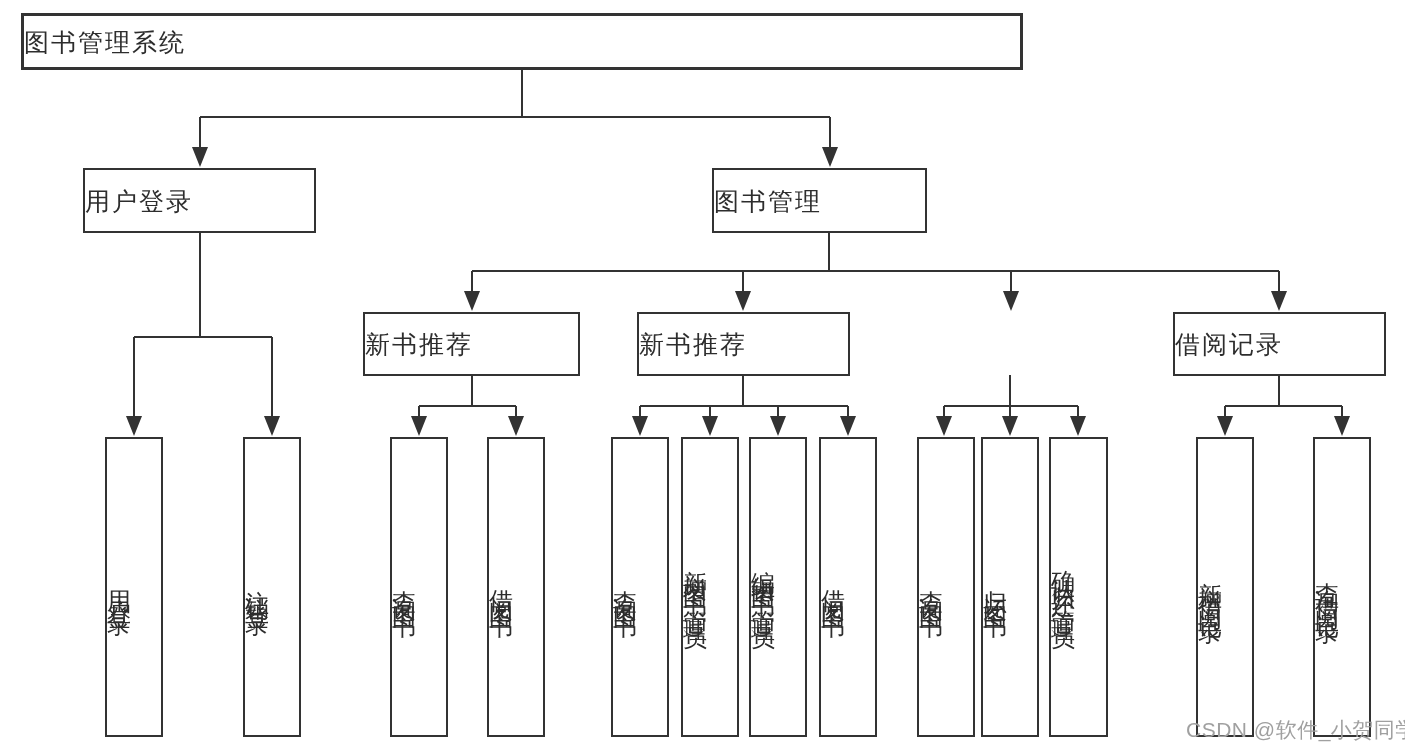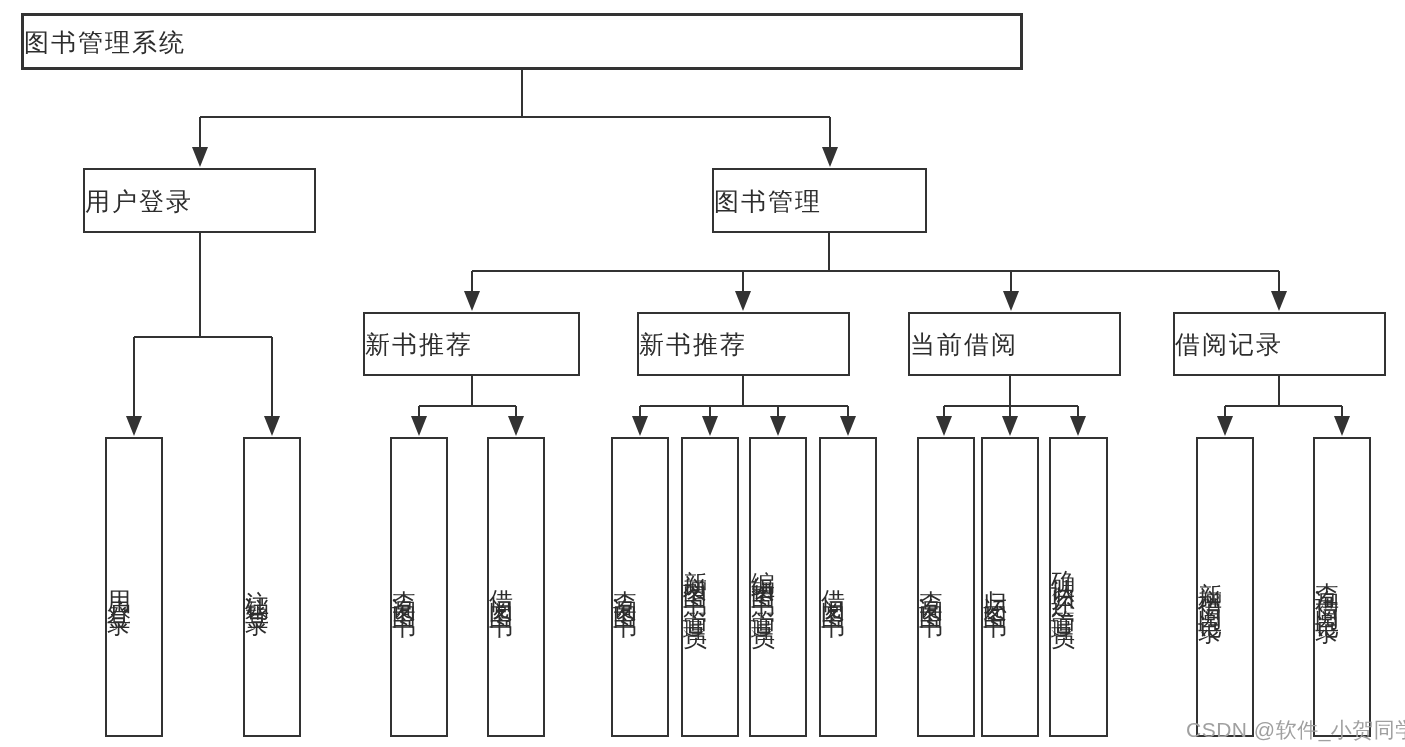--- a/index.html
+++ b/index.html
@@ -132,23 +132,20 @@
   <div class="box" style="left:712px;top:168px;width:215px;height:65px">
     <span class="lbl">图书管理</span>
   </div>
 
   <div class="box" style="left:363px;top:312px;width:217px;height:64px">
     <span class="lbl">新书推荐</span>
   </div>
   <div class="box" style="left:637px;top:312px;width:213px;height:64px">
     <span class="lbl">新书推荐</span>
   </div>
-  <div class="box" style="left:908px;top:312px;width:213px;height:64px">
-    <span class="lbl">当前借阅</span>
-  </div>
   <div class="box" style="left:1173px;top:312px;width:213px;height:64px">
     <span class="lbl">借阅记录</span>
   </div>
 
   <div class="box v" style="left:105px;top:437px;width:58px;height:300px">
     <span class="lbl">用户登录</span>
   </div>
   <div class="box v" style="left:243px;top:437px;width:58px;height:300px">
     <span class="lbl">注销登录</span>
   </div>

